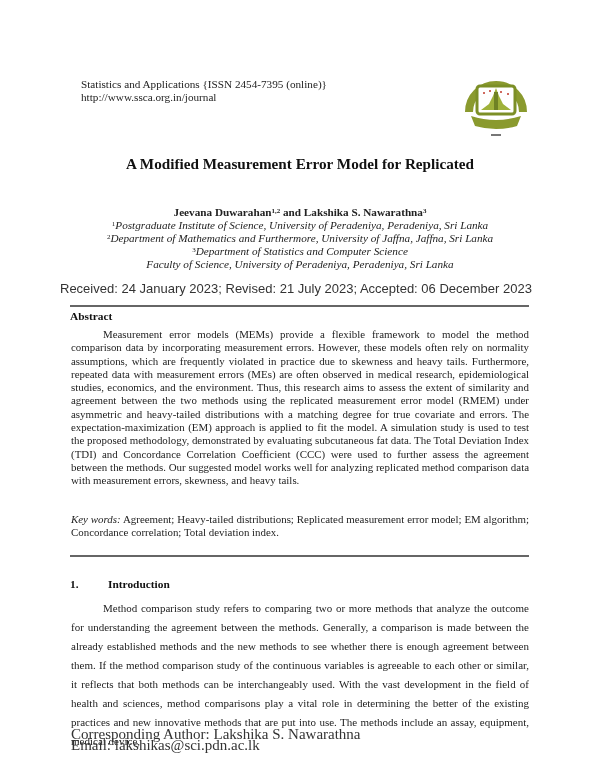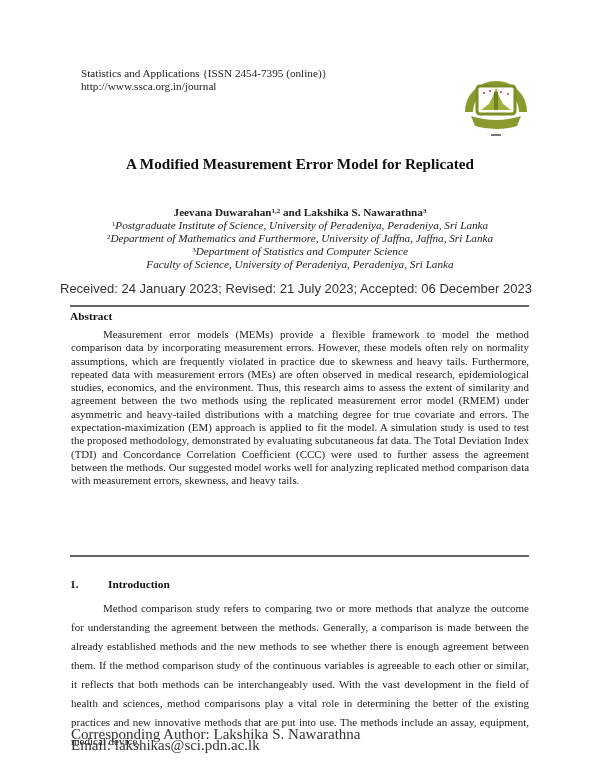--- a/index.html
+++ b/index.html
@@ -4,21 +4,21 @@
 <style>
   html, body { margin: 0; padding: 0; background: #ffffff; }
   body {
     width: 600px; height: 776px; position: relative; overflow: hidden;
     font-family: "DejaVu Serif", "Liberation Serif", serif;
     color: #1a1a1a;
   }
   .page { position: absolute; left: 0; top: 0; width: 600px; height: 776px; }
 
   .journal-info {
-    position: absolute; left: 81px; top: 67px;
+    position: absolute; left: 81px; top: 78px;
     font-family: "Liberation Serif", serif;
     font-size: 11.2px; line-height: 12.6px; color: #222;
   }
   .journal-info div { white-space: nowrap; }
 
   .logo { position: absolute; left: 463px; top: 66px; width: 66px; height: 72px; }
 
   .title {
     position: absolute; left: 40px; width: 520px; top: 156px;
     text-align: center;
@@ -119,20 +119,23 @@
   </div>
 
   <div class="received">Received: 24 January 2023; Revised: 21 July 2023; Accepted: 06 December 2023</div>
 
   <div class="rule top"></div>
 
   <div class="abstract-heading">Abstract</div>
   <div class="abstract-body">
     <p>Measurement error models (MEMs) provide a flexible framework to model the method comparison data by incorporating measurement errors. However, these models often rely on normality assumptions, which are frequently violated in practice due to skewness and heavy tails. Furthermore, repeated data with measurement errors (MEs) are often observed in medical research, epidemiological studies, economics, and the environment. Thus, this research aims to assess the extent of similarity and agreement between the two methods using the replicated measurement error model (RMEM) under asymmetric and heavy-tailed distributions with a matching degree for true covariate and errors. The expectation-maximization (EM) approach is applied to fit the model. A simulation study is used to test the proposed methodology, demonstrated by evaluating subcutaneous fat data. The Total Deviation Index (TDI) and Concordance Correlation Coefficient (CCC) were used to further assess the agreement between the methods. Our suggested model works well for analyzing replicated method comparison data with measurement errors, skewness, and heavy tails.</p>
   </div>
+  <div class="keywords">
+    <span class="kw-label">Key words:</span><span> Agreement; Heavy-tailed distributions; Replicated measurement error model; EM algorithm; Concordance correlation; Total deviation index.</span>
+  </div>
 
   <div class="rule bottom"></div>
 
   <div class="section-heading">
     <span class="num">1.</span><span>Introduction</span>
   </div>
   <div class="intro-body">
     <p>Method comparison study refers to comparing two or more methods that analyze the outcome for understanding the agreement between the methods. Generally, a comparison is made between the already established methods and the new methods to see whether there is enough agreement between them. If the method comparison study of the continuous variables is agreeable to each other or similar, it reflects that both methods can be interchangeably used. With the vast development in the field of health and sciences, method comparisons play a vital role in determining the better of the existing practices and new innovative methods that are put into use. The methods include an assay, equipment, medical device,</p>
   </div>
 

